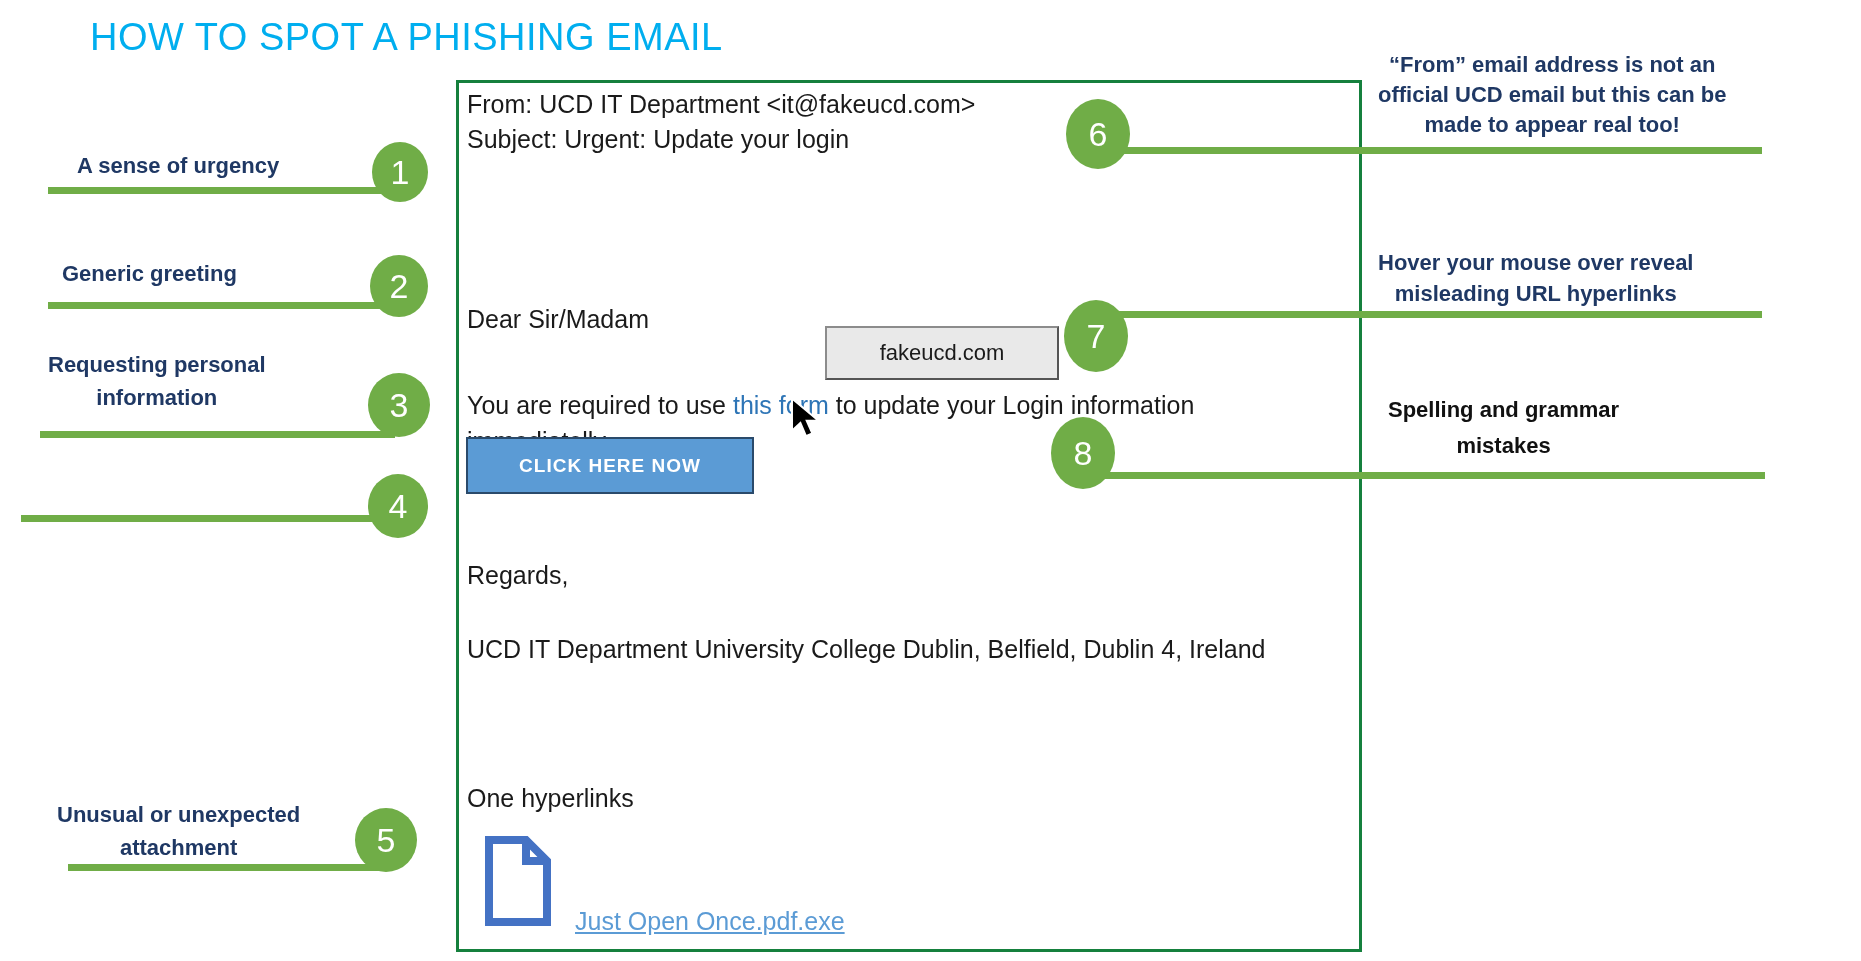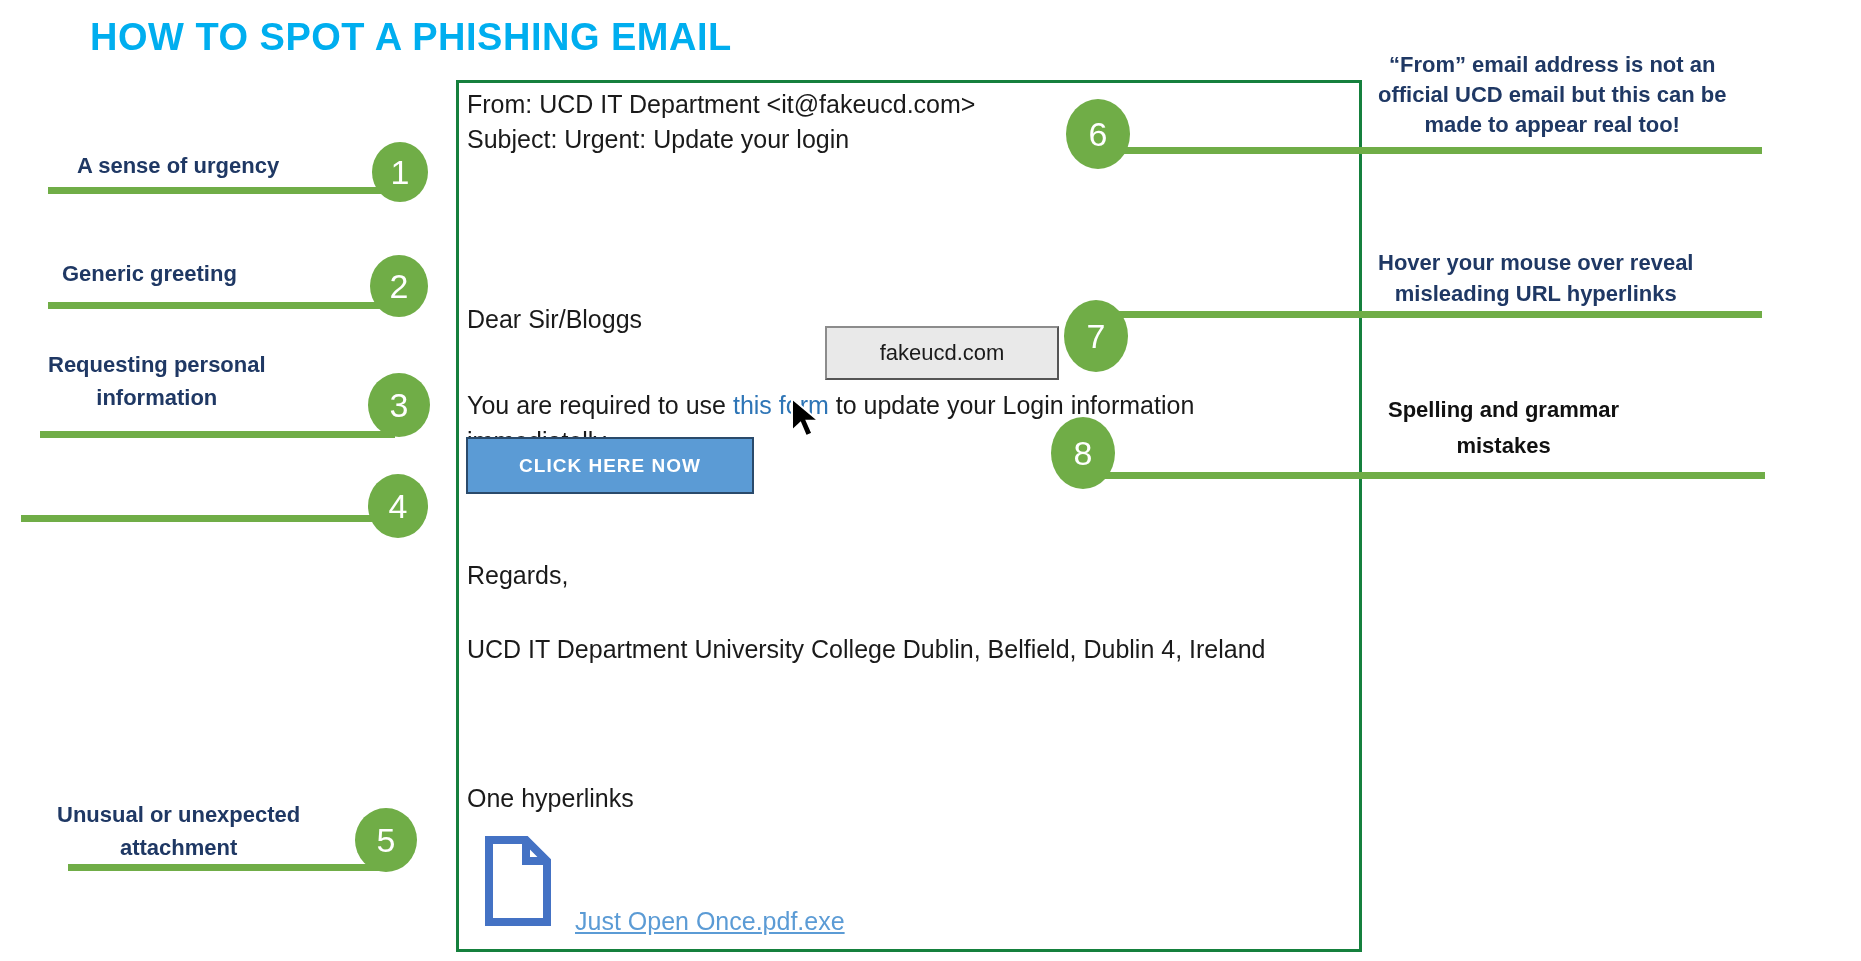--- a/index.html
+++ b/index.html
@@ -1,18 +1,18 @@
 <!DOCTYPE html>
 <html><head>
 <meta charset="utf-8">
 <style>
   html,body{margin:0;padding:0;background:#fff;}
   .canvas{position:relative;width:1861px;height:961px;background:#fff;overflow:hidden;
           font-family:"Liberation Sans",sans-serif;color:#111;}
-  .title{position:absolute;left:90px;top:16px;margin:0;font-size:38px;font-weight:bold;
+  .title{position:absolute;left:90px;top:16px;margin:0;font-size:38px;font-weight:normal;
          color:#00AEEF;letter-spacing:.5px;white-space:nowrap;}
   
   .lbl{position:absolute;font-weight:bold;color:#1F3864;font-size:22px;line-height:31px;
        white-space:pre-line;text-align:center;}
   .lbl.black{color:#111;}
   
   .gline{position:absolute;height:7px;background:#70AD47;z-index:5;}
   
   .num-circle{position:absolute;background:#70AD47;border-radius:50%;color:#fff;
               display:flex;align-items:center;justify-content:center;font-size:34px;
@@ -101,21 +101,21 @@
     <span>8</span>
   </div>
 
   <div class="email">
 
     <div class="abs hdr">
       <div>From: UCD IT Department &lt;it@fakeucd.com&gt;</div>
       <div>Subject: Urgent: Update your login</div>
     </div>
 
-    <div class="abs greeting">Dear Sir/Bloggs</div>
+    <div class="abs greeting">Dear Sir/Madam</div>
 
     <div class="tooltip">
       <span>fakeucd.com</span>
     </div>
 
     <div class="abs bodyline1">
       <span>You are required to use </span><a href="#" class="bodylink">this form</a><span> to update your Login information</span>
     </div>
     <div class="abs bodyline2">immediatelly.</div>
 

